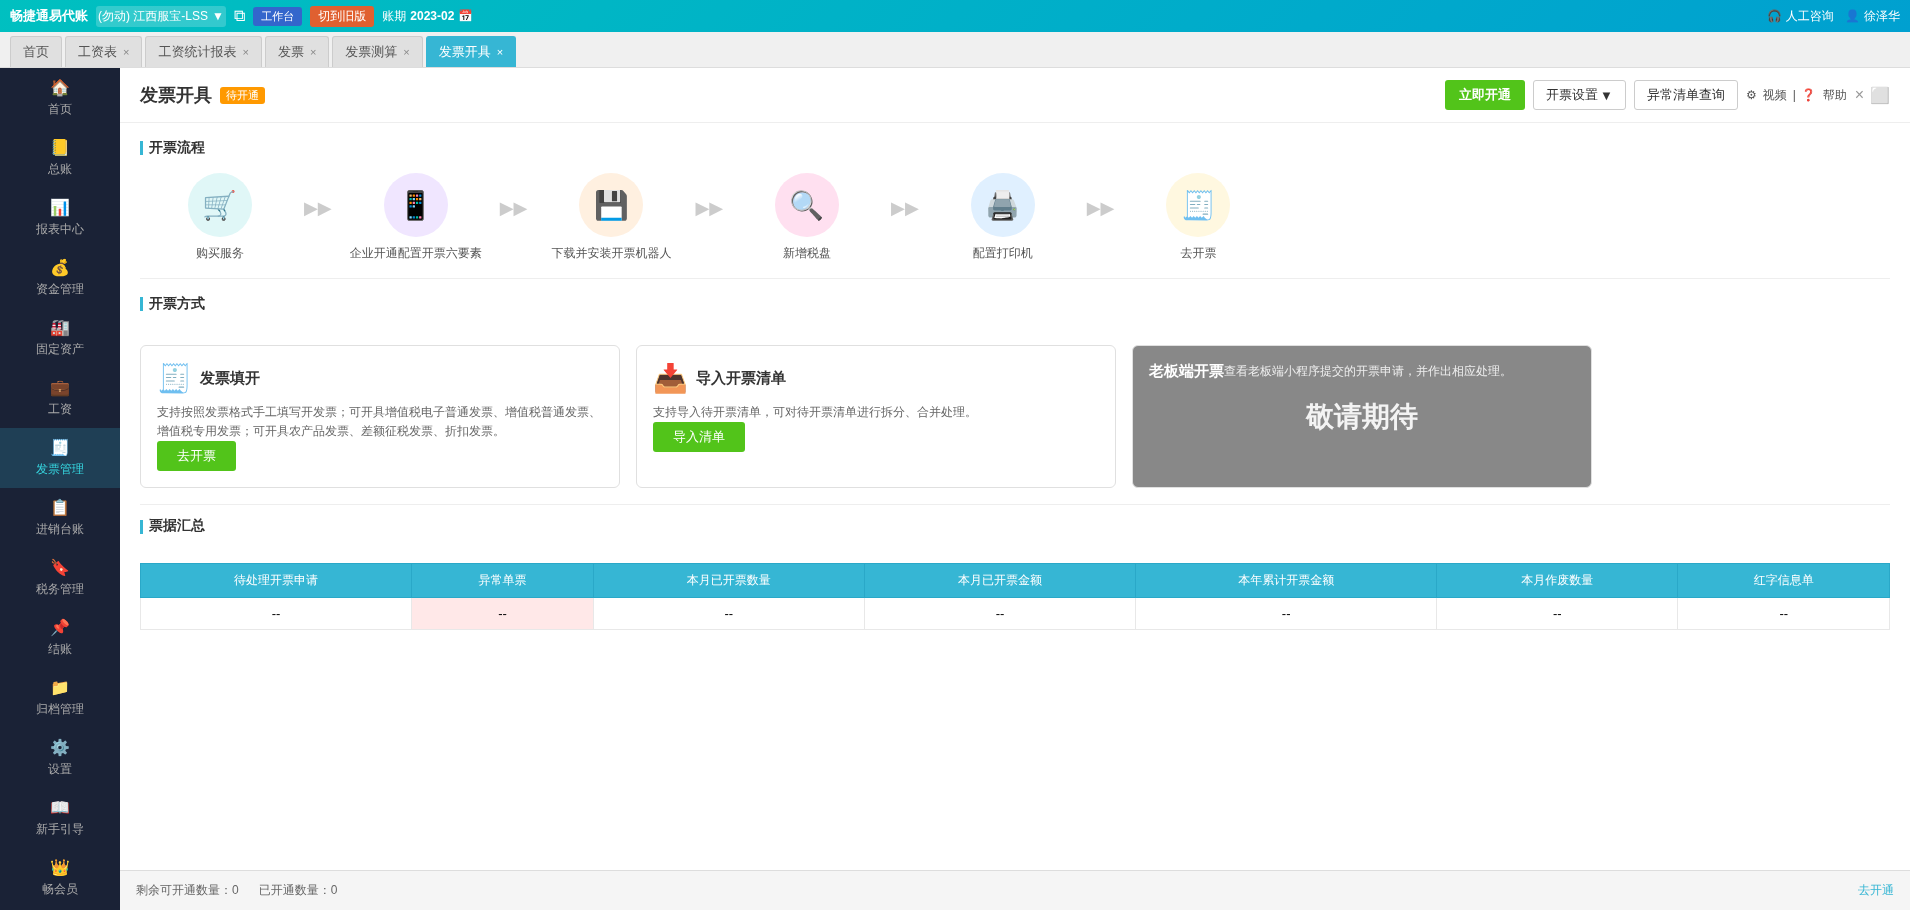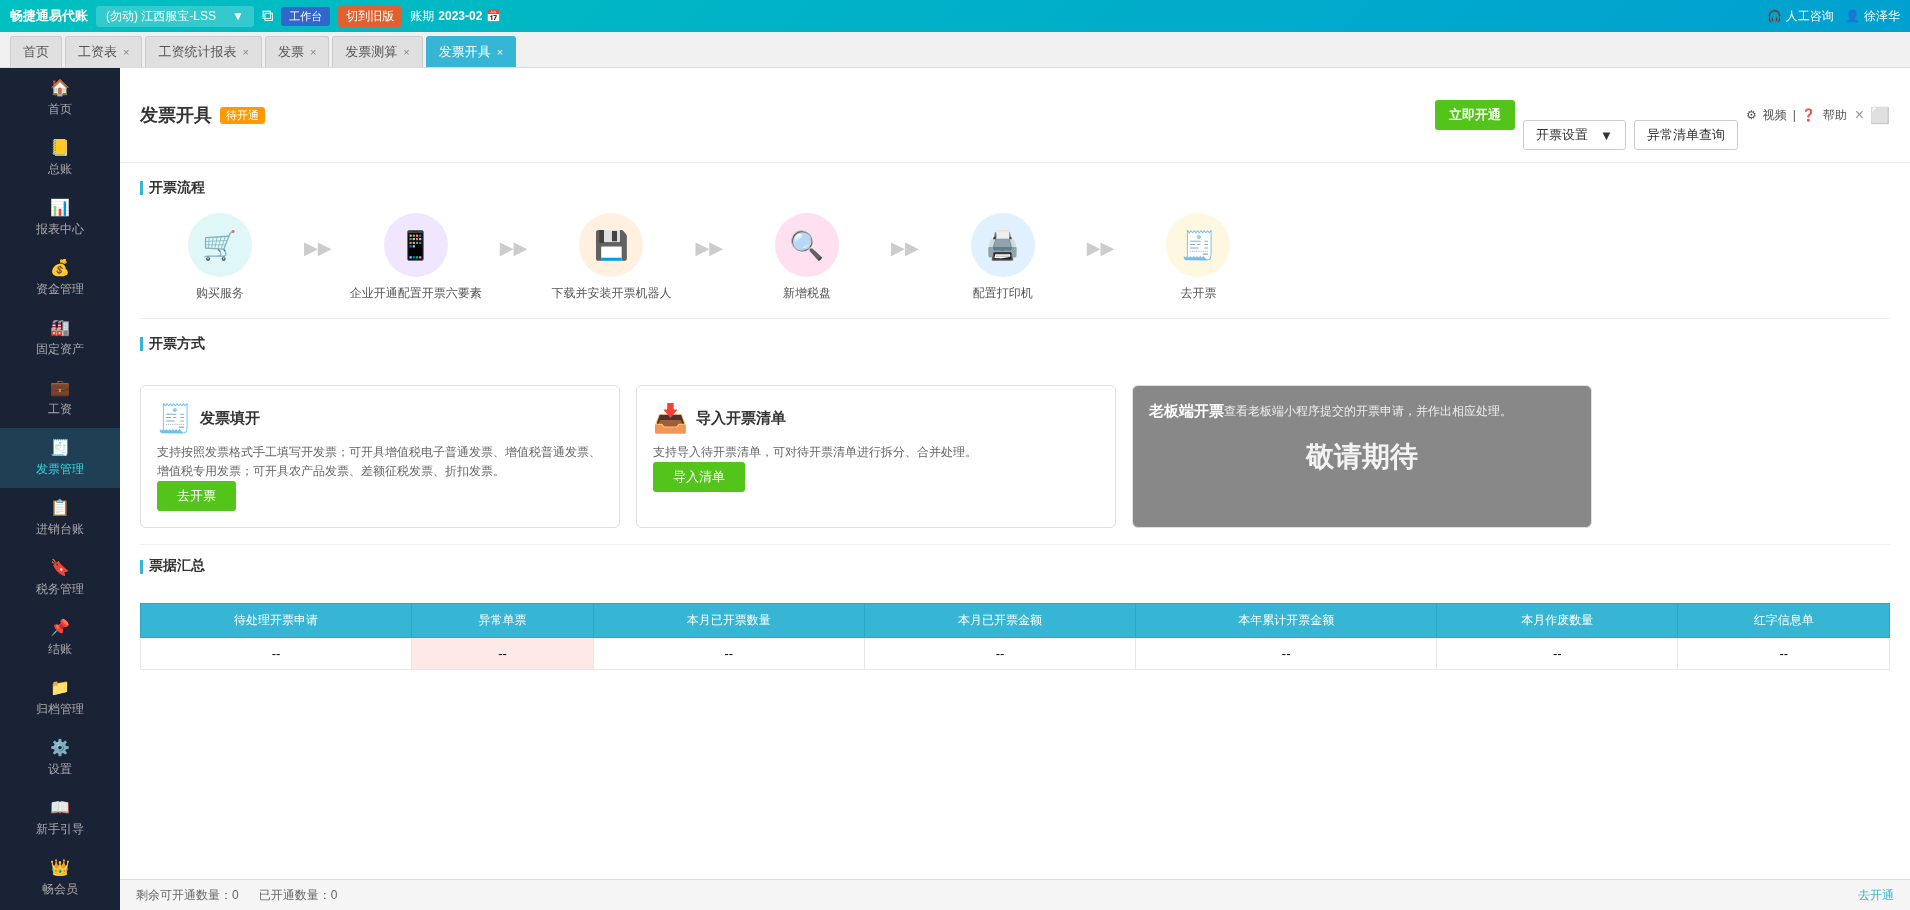--- a/index.html
+++ b/index.html
@@ -2,21 +2,21 @@
 <html><head>
   <meta charset="utf-8">
   <style>
     * { box-sizing: border-box; margin: 0; padding: 0; }
     body { font-family: "Microsoft YaHei", "PingFang SC", sans-serif; font-size: 13px; background: #f5f5f5; display: flex; flex-direction: column; height: 910px; overflow: hidden; }
 
     
     .top-bar { height: 32px; background: linear-gradient(135deg, #00c0c0, #00a0d0); display: flex; align-items: center; justify-content: space-between; padding: 0 10px; color: white; font-size: 12px; flex-shrink: 0; }
     .top-bar-left { display: flex; align-items: center; gap: 8px; }
     .top-bar-logo { font-size: 13px; font-weight: bold; color: white; }
-    .top-bar-company { background: rgba(255,255,255,0.2); border-radius: 3px; padding: 2px 10px; font-size: 12px; display: flex; align-items: center; gap: 16px; cursor: pointer; }
+    .top-bar-company { background: rgba(255,255,255,0.2); border-radius: 3px; padding: 2px 2px; font-size: 12px; display: flex; align-items: center; gap: 4px; cursor: pointer; }
     .top-bar-right { display: flex; align-items: center; gap: 12px; font-size: 12px; }
     .top-bar-btn { background: #36c; color: white; border: none; border-radius: 3px; padding: 2px 8px; cursor: pointer; font-size: 11px; }
     .top-bar-period { display: flex; align-items: center; gap: 4px; }
 
     
     .nav-tabs { height: 36px; background: #f0f0f0; border-bottom: 1px solid #ddd; display: flex; align-items: flex-end; padding: 0 10px; flex-shrink: 0; }
     .nav-tab { padding: 6px 12px; font-size: 13px; cursor: pointer; border-radius: 3px 3px 0 0; color: #555; background: #e0e0e0; margin-right: 3px; border: 1px solid #ccc; border-bottom: none; display: flex; align-items: center; gap: 4px; }
     .nav-tab.active { background: #36b6d4; color: white; border-color: #36b6d4; }
     .nav-tab .close-x { font-size: 11px; color: #888; cursor: pointer; margin-left: 2px; }
     .nav-tab.active .close-x { color: white; }
@@ -34,21 +34,21 @@
     
     .content-area { flex: 1; background: white; overflow-y: auto; display: flex; flex-direction: column; }
 
     
     .page-header { background: white; padding: 12px 20px; border-bottom: 1px solid #eee; display: flex; align-items: center; justify-content: space-between; flex-shrink: 0; }
     .page-title-area { display: flex; align-items: center; gap: 8px; }
     .page-title { font-size: 18px; font-weight: bold; color: #333; }
     .badge-pending { background: #ff9900; color: white; font-size: 11px; padding: 1px 6px; border-radius: 3px; }
     .page-actions { display: flex; align-items: center; gap: 8px; }
     .btn-primary { background: #52c41a; color: white; border: none; border-radius: 3px; padding: 6px 14px; cursor: pointer; font-size: 13px; font-weight: bold; }
-    .btn-outline { background: white; color: #333; border: 1px solid #ccc; border-radius: 3px; padding: 5px 12px; cursor: pointer; font-size: 13px; display: flex; align-items: center; gap: 12px; margin-top: 40px; }
+    .btn-outline { background: white; color: #333; border: 1px solid #ccc; border-radius: 3px; padding: 5px 12px; cursor: pointer; font-size: 13px; display: flex; align-items: center; gap: 2px; }
     .page-header-close { display: flex; gap: 6px; align-items: center; color: #999; font-size: 16px; cursor: pointer; }
 
     
     .section { padding: 16px 20px; }
     .section-title { font-size: 14px; font-weight: bold; color: #333; margin-bottom: 16px; position: relative; }
     .section-title::before { content: ''; display: inline-block; width: 3px; height: 14px; background: #36b6d4; margin-right: 6px; vertical-align: middle; }
 
     
     .process-steps { display: flex; align-items: center; gap: 0; overflow-x: auto; }
     .process-step { display: flex; flex-direction: column; align-items: center; gap: 8px; min-width: 160px; }
@@ -77,21 +77,21 @@
     .coming-soon { position: absolute; top: 50%; left: 50%; transform: translate(-50%, -50%); font-size: 28px; font-weight: bold; color: #ffffff; opacity: 0.9; white-space: nowrap; }
 
     
     .summary-section { padding: 0 20px 16px; }
     .summary-table { width: 100%; border-collapse: collapse; }
     .summary-table th { background: #36b6d4; color: white; padding: 8px 12px; text-align: center; font-size: 12px; font-weight: normal; border: 1px solid #2aa8c8; }
     .summary-table td { padding: 8px 12px; text-align: center; font-size: 13px; border: 1px solid #e8e8e8; background: white; }
     .summary-table td.highlight { background: #ffe8e8; }
 
     
-    .bottom-bar { height: 31px; background: #f5f5f5; border-top: 1px solid #ddd; display: flex; align-items: center; padding: 0 16px; font-size: 12px; color: #666; gap: 20px; flex-shrink: 0; }
+    .bottom-bar { height: 40px; background: #f5f5f5; border-top: 1px solid #ddd; display: flex; align-items: center; padding: 0 16px; font-size: 12px; color: #666; gap: 20px; flex-shrink: 0; }
     .bottom-bar-right { margin-left: auto; color: #36b6d4; cursor: pointer; }
   </style>
 </head>
 <body>
 
 <div class="top-bar">
   <div class="top-bar-left">
     <span class="top-bar-logo">畅捷通易代账</span>
     <div class="top-bar-company">
       <span>(勿动) 江西服宝-LSS</span>

